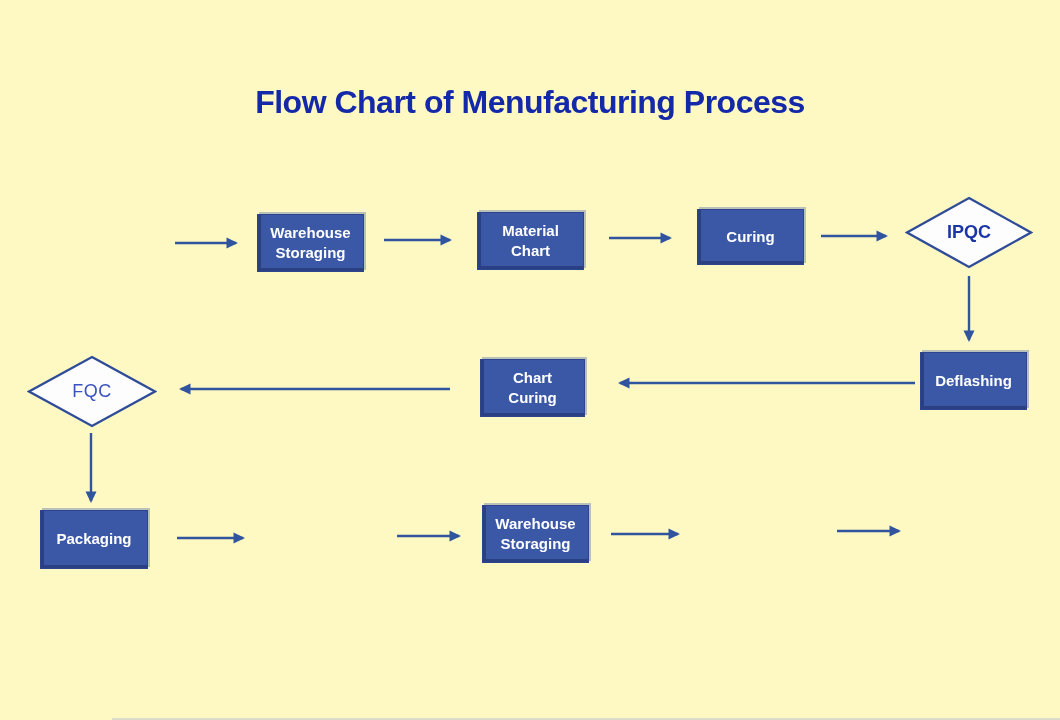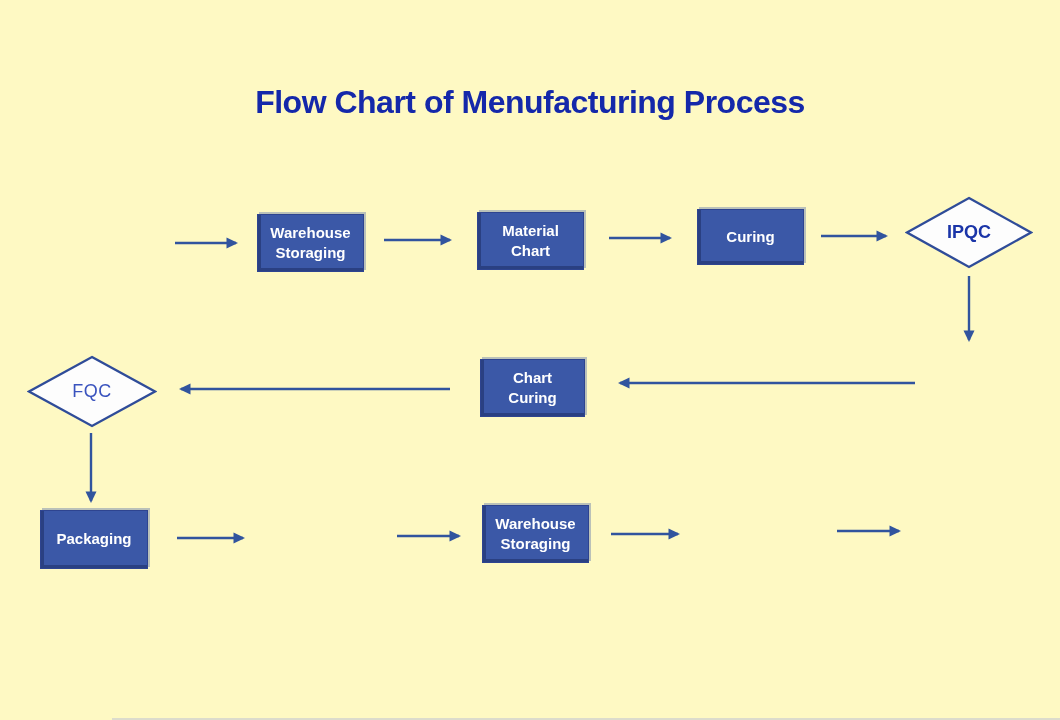--- a/index.html
+++ b/index.html
@@ -77,20 +77,23 @@
     <span>Curing</span>
   </div>
 
   <div class="node diamond" style="left:905px;top:196px;width:128px;height:73px">
     <svg class="dshape" viewBox="0 0 130 73" preserveAspectRatio="none">
       <polygon points="65,2 128,36.5 65,71 2,36.5"></polygon>
     </svg>
     <span class="dlabel bold">IPQC</span>
   </div>
 
+  <div class="node rect" style="left:920px;top:352px;width:105px;height:56px">
+    <span>Deflashing</span>
+  </div>
 
   <div class="node rect" style="left:480px;top:359px;width:103px;height:56px">
     <span>Chart</span>
     <span>Curing</span>
   </div>
 
   <div class="node diamond" style="left:27px;top:355px;width:130px;height:73px">
     <svg class="dshape" viewBox="0 0 130 73" preserveAspectRatio="none">
       <polygon points="65,2 128,36.5 65,71 2,36.5"></polygon>
     </svg>

